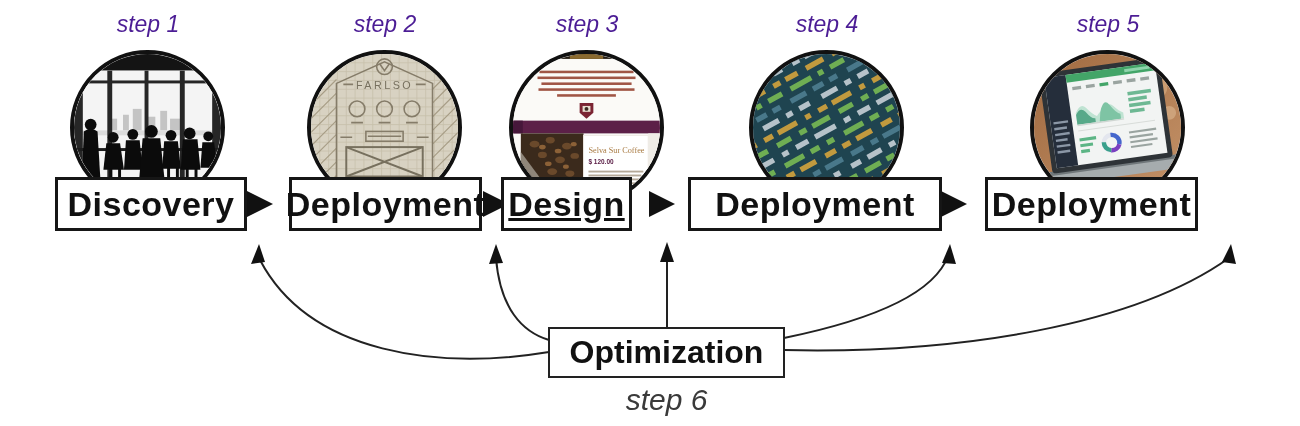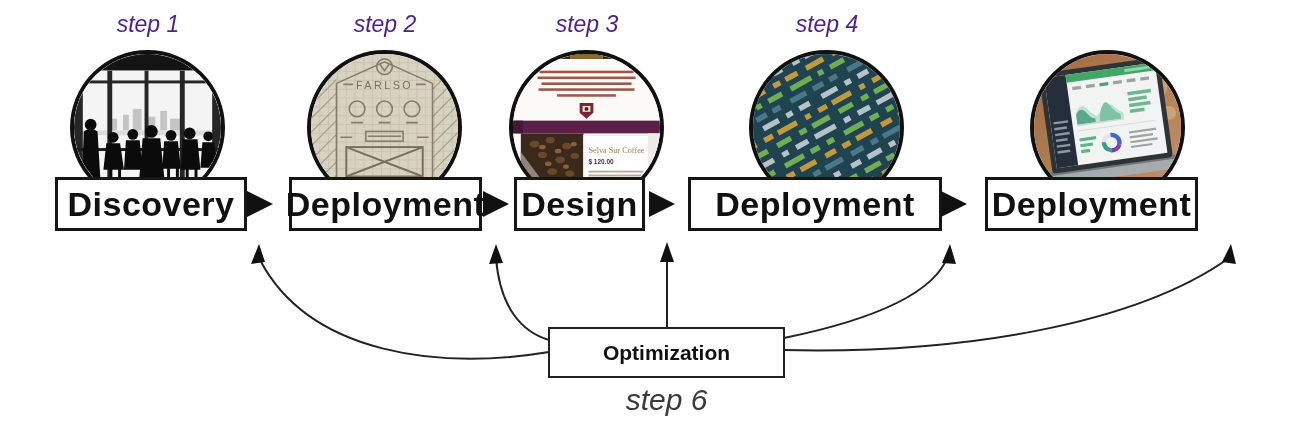--- a/index.html
+++ b/index.html
@@ -19,34 +19,34 @@
     border:4px solid #111; overflow:hidden; z-index:2; background:#eee; }
   .c1{left:70px;} .c2{left:307px;} .c3{left:509px;} .c4{left:749px;} .c5{left:1030px;}
   .circle svg { display:block; width:100%; height:100%; }
 
   
   .box { position:absolute; top:177px; height:54px; background:#ffffff; border:3px solid #161616;
     display:flex; align-items:center; justify-content:center; z-index:4;
     font-weight:700; font-size:34px; color:#111; white-space:nowrap; letter-spacing:0.5px; }
   .b1{left:55px;  width:192px;}
   .b2{left:289px; width:193px;}
-  .b3{left:514px; width:131px;}
+  .b3{left:501px; width:131px;text-decoration:underline;}
   .b4{left:688px; width:254px;}
   .b5{left:985px; width:213px;}
 
   
   .tri { position:absolute; top:191px; width:0; height:0; z-index:3;
     border-top:13px solid transparent; border-bottom:13px solid transparent;
     border-left:26px solid #111; }
   .t1{left:247px;} .t2{left:483px;} .t3{left:649px;} .t4{left:941px;}
 
   
   .opt-box { position:absolute; left:548px; top:327px; width:237px; height:51px;
     background:#ffffff; border:2px solid #222; display:flex; align-items:center; justify-content:center;
-    font-weight:700; font-size:21px; color:#111; z-index:4; white-space:nowrap; }
+    font-weight:700; font-size:32px; color:#111; z-index:4; white-space:nowrap; }
   .opt-label { position:absolute; left:548px; top:383px; width:237px; text-align:center;
     font-style:italic; font-size:30px; color:#3a3a3a; z-index:3; }
 </style>
 </head>
 <body>
 
 <div class="canvas">
 
   <svg class="arrows" viewBox="0 0 1300 426" xmlns="http://www.w3.org/2000/svg">
     <g fill="none" stroke="#222" stroke-width="2" stroke-linecap="round">
@@ -62,20 +62,21 @@
       <polygon points="667,242 660,262 674,262"></polygon>
       <polygon points="950,244 942,263 956,264"></polygon>
       <polygon points="1231,244 1222,262 1236,264"></polygon>
     </g>
   </svg>
 
   <div class="step-label sl1">step 1</div>
   <div class="step-label sl2">step 2</div>
   <div class="step-label sl3">step 3</div>
   <div class="step-label sl4">step 4</div>
+  <div class="step-label sl5">step 5</div>
 
   <div class="circle c1">
     <svg viewBox="0 0 150 150">
       <rect width="150" height="150" fill="#f0f0f0"></rect>
       <rect width="150" height="17" fill="#141414"></rect>
       <rect y="17" width="150" height="112" fill="#f4f4f4"></rect>
       <g fill="#c4c4c4">
         <rect x="50" y="62" width="6" height="16"></rect>
           <rect x="60" y="56" width="9" height="22"></rect>
         <rect x="73" y="64" width="10" height="14"></rect>

